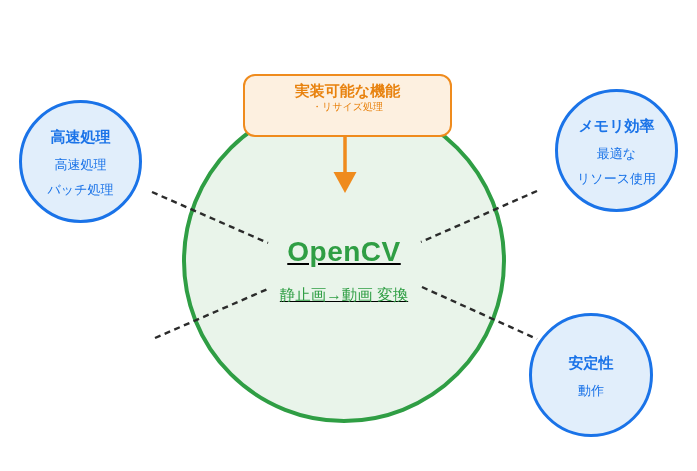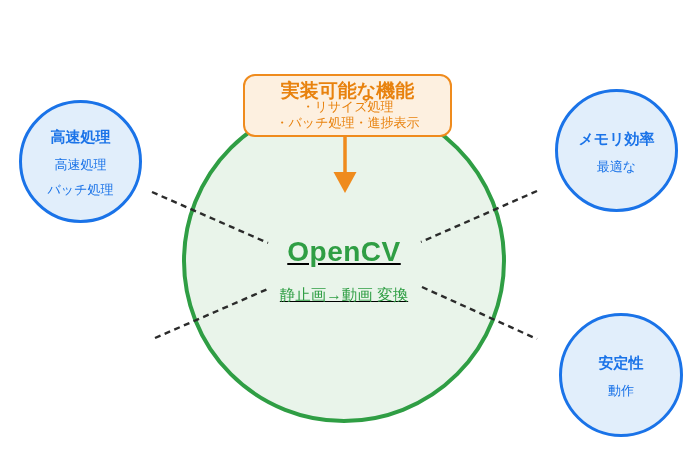--- a/index.html
+++ b/index.html
@@ -60,42 +60,42 @@
   }
   .sat-line{
     color:var(--blue-text);
     font-size:13px;
     line-height:25px;
     white-space:nowrap;
   }
   .pos-tl{left:19px;  top:100px;}
   .pos-tr{left:555px; top:89px;}
   .pos-bl{left:17px;  top:312px; width:124px;height:124px;}
-  .pos-br{left:559px; top:313px; width:124px;height:124px;}
+  .pos-br{left:529px; top:313px; width:124px;height:124px;}
   
   .callout{
     position:absolute;
     left:243px;top:74px;
     width:209px;height:63px;
     box-sizing:border-box;
     border:2.5px solid var(--orange-border);
     background:var(--orange-fill);
     border-radius:12px;
     text-align:center;
     z-index:3;
     padding-top:6px;
   }
   .callout-title{
     color:var(--orange-text);
-    font-size:19px;font-weight:bold;
+    font-size:15px;font-weight:bold;
     line-height:17px;
   }
   .callout-line{
     color:var(--orange-text);
-    font-size:13px;
+    font-size:10px;
     line-height:16px;
   }
   .callout-line:first-of-type{margin-top:3px;}
   
   .overlay{
     position:absolute;left:0;top:0;
     width:697px;height:471px;
     z-index:4;
     pointer-events:none;
   }
@@ -112,32 +112,32 @@
 
   <div class="sat pos-tl">
     <div class="sat-title">高速処理</div>
     <div class="sat-line">高速処理</div>
     <div class="sat-line">バッチ処理</div>
   </div>
 
   <div class="sat pos-tr">
     <div class="sat-title">メモリ効率</div>
     <div class="sat-line">最適な</div>
+    <div class="sat-line">リソース使用</div>
   </div>
 
 
   <div class="sat pos-br">
     <div class="sat-title">安定性</div>
     <div class="sat-line">動作</div>
   </div>
 
   <div class="callout">
     <div class="callout-title">実装可能な機能</div>
     <div class="callout-line">・リサイズ処理</div>
-    <div class="callout-line">・バッチ処理・進捗表示</div>
   </div>
 
   <svg class="overlay" viewBox="0 0 697 471" xmlns="http://www.w3.org/2000/svg" aria-hidden="true">
     <g stroke="#2b2b2b" stroke-width="2.4" stroke-dasharray="6 4.5" fill="none">
       <line x1="152" y1="192" x2="268" y2="243"></line>
       <line x1="537" y1="191" x2="421" y2="242"></line>
       <line x1="155" y1="338" x2="270" y2="288"></line>
       <line x1="422" y1="287" x2="537" y2="339"></line>
     </g>
     <g>

